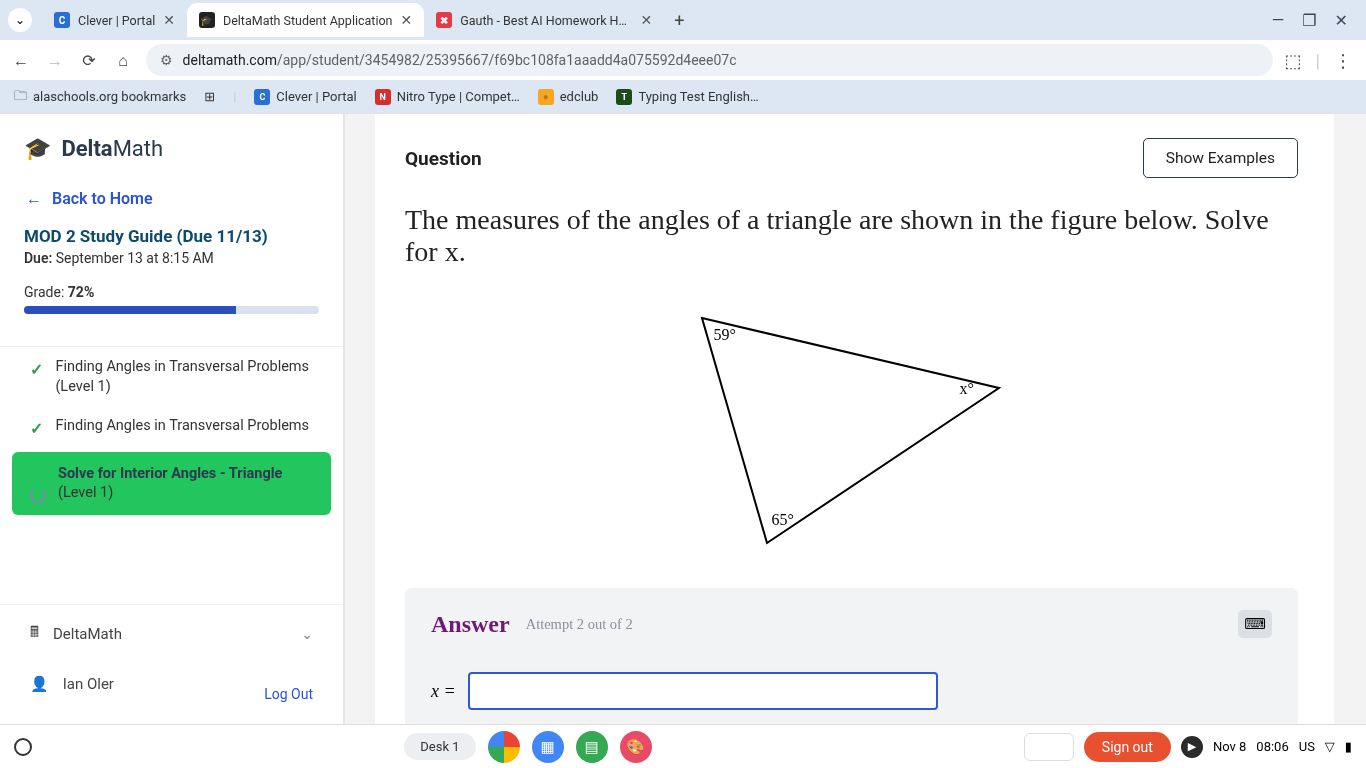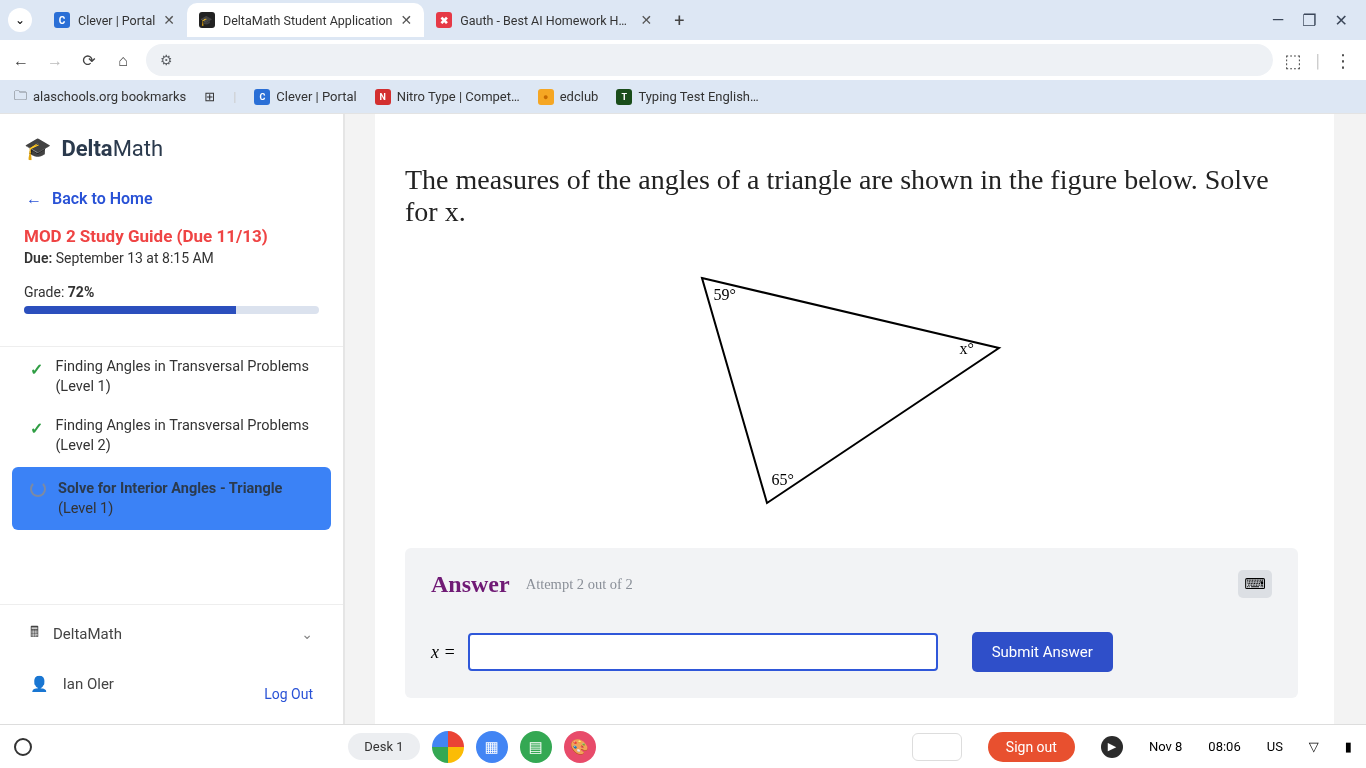--- a/index.html
+++ b/index.html
@@ -29,32 +29,32 @@
 .bm-sep { color:#ccc; }
 
 
 .app-body { flex:1; display:flex; overflow:hidden; }
 .sidebar { width:345px; border-right:2px solid #e5e5e5; display:flex; flex-direction:column; padding:22px 0 0 0; position:relative; }
 .logo { display:flex; align-items:center; gap:10px; font-size:22px; color:#2b3a4d; padding:0 24px 20px; }
 .logo strong { font-weight:700; }
 .grad-cap { font-size:22px; }
 .back-home { display:flex; align-items:center; gap:10px; color:#2952d6; font-weight:600; font-size:16px; padding:8px 26px 18px; }
 .assignment { padding:0 24px 14px; }
-.assign-title { font-weight:700; font-size:17px; color:#ef4444; margin-bottom:4px; }
+.assign-title { font-weight:700; font-size:17px; color:#0c4a6e; margin-bottom:4px; }
 .assign-due { font-size:14px; color:#333; margin-bottom:18px; }
 .assign-due .lbl { font-weight:600; }
 .grade-label { font-size:14px; color:#333; margin-bottom:6px; }
 .grade-label b { font-weight:700; }
 .progress-track { height:8px; background:#dbe2ee; border-radius:4px; overflow:hidden; }
 .progress-fill { height:100%; background:#2b4fbd; }
 
 .topic-list { padding:6px 0; overflow:hidden; border-top:1px solid #eee; margin-top:18px; }
 .topic-item { display:flex; align-items:flex-start; gap:12px; padding:10px 24px 10px 30px; font-size:14.5px; color:#333; line-height:1.35; }
 .topic-item.cut { margin-top:-6px; }
-.topic-item.active { background:#3b82f6; border-radius:6px; margin:2px 12px; padding:12px 14px 12px 18px; }
+.topic-item.active { background:#22c55e; border-radius:6px; margin:2px 12px; padding:12px 14px 12px 18px;align-items:flex-end; }
 .topic-check { color:#2f9e44; font-weight:bold; font-size:16px; margin-top:2px; flex-shrink:0; }
 .topic-loading { width:16px; height:16px; border:2.5px solid #7c8aa3; border-top-color:transparent; border-radius:50%; margin-top:2px; flex-shrink:0; }
 .topic-text .t1 { }
 .topic-item.active .t1 { font-weight:700; color:#2b3a4d; }
 
 .sidebar-footer { margin-top:auto; border-top:1px solid #eee; padding:6px 0 12px; }
 .sf-row { display:flex; align-items:center; gap:14px; padding:10px 30px; font-size:15px; color:#444; }
 .sf-row .spacer { flex:1; }
 .logout-link { color:#2952d6; font-size:14px;margin-top:20px; }
 .chev { color:#888; font-size:14px; }
@@ -81,21 +81,21 @@
 
 .right-edge { width:32px; background:#f3f3f3; }
 
 
 .taskbar { height:44px; background:#fff; border-top:1px solid #ddd; display:flex; align-items:center; padding:0 14px; gap:12px; font-size:13px; }
 .tb-circle { width:18px; height:18px; border:2px solid #333; border-radius:50%; }
 .tb-spacer { flex:1; }
 .tb-pill { background:#eceef1; padding:6px 16px; border-radius:16px; font-size:13px; color:#333; }
 .tb-icon { width:32px; height:32px; border-radius:50%; display:flex; align-items:center; justify-content:center; font-size:15px; color:#fff; }
 .signout-btn { background:#e8502f; color:#fff; padding:7px 18px; border-radius:18px; font-size:14px; }
-.tb-right { display:flex; align-items:center; gap:26px; }
+.tb-right { display:flex; align-items:center; gap:10px; }
 .tb-dark-dot { width:22px; height:22px; border-radius:50%; background:#2b2b2b; color:#fff; display:flex; align-items:center; justify-content:center; font-size:11px; }
 </style>
 </head>
 <body>
 
 <div class="browser-top">
   <div class="tab-strip">
     <div class="tab-menu-chevron">⌄</div>
     <div class="tab">
       <span class="tab-favicon" style="background:#2a6fd6">C</span>
@@ -119,20 +119,21 @@
       <span>✕</span>
     </div>
   </div>
   <div class="addr-bar">
     <div class="nav-icon">←</div>
     <div class="nav-icon" style="color:#bbb">→</div>
     <div class="nav-icon">⟳</div>
     <div class="nav-icon">⌂</div>
     <div class="url-pill">
       <span>⚙</span>
+      <span><span class="url-host">deltamath.com</span><span>/app/student/3454982/25395667/f69bc108fa1aaadd4a075592d4eee07c</span></span>
     </div>
     <div class="addr-right">
       <span>⬚</span>
       <span style="color:#ccc">|</span>
       <span>⋮</span>
     </div>
   </div>
   <div class="bookmarks-bar">
     <div class="bm-item">
       <span>🗀</span>
@@ -191,21 +192,20 @@
         <span class="topic-check">✓</span>
         <div class="topic-text">
           <div class="t1">Finding Angles in Transversal Problems</div>
           <div>(Level 1)</div>
         </div>
       </div>
       <div class="topic-item">
         <span class="topic-check">✓</span>
         <div class="topic-text">
           <div class="t1">Finding Angles in Transversal Problems</div>
-          <div>(Level 2)</div>
         </div>
       </div>
       <div class="topic-item active">
         <span class="topic-loading"></span>
         <div class="topic-text">
           <div class="t1">Solve for Interior Angles - Triangle</div>
           <div>(Level 1)</div>
         </div>
       </div>
     </div>
@@ -222,41 +222,44 @@
         <span>Ian Oler</span>
         <span class="spacer"></span>
         <span class="logout-link">Log Out</span>
       </div>
     </div>
   </div>
 
   <div class="gutter"></div>
 
   <div class="main">
+    <div class="q-header">
+      <div class="q-title">Question</div>
+      <button class="show-ex-btn">Show Examples</button>
+    </div>
     <div class="q-prompt">The measures of the angles of a triangle are shown in the figure below. Solve for x.</div>
 
     <div class="figure">
       <svg width="320" height="250">
         <polygon points="10,10 307,80 75,235" fill="none" stroke="#000" stroke-width="2"></polygon>
       </svg>
       <div class="ang-label" style="left:22px; top:18px">59°</div>
       <div class="ang-label" style="left:268px; top:72px">x°</div>
       <div class="ang-label" style="left:80px; top:203px">65°</div>
     </div>
 
     <div class="answer-box">
       <div class="ans-head">
         <span class="ans-title">Answer</span>
         <span class="ans-attempt">Attempt 2 out of 2</span>
         <div class="keyb-btn">⌨</div>
       </div>
       <div class="ans-row">
         <span class="xeq">x =</span>
         <input class="ans-input" type="text" style="">
-        <button class="submit-btn">Submit Answer</button>
       </div>
     </div>
   </div>
 
   <div class="right-edge"></div>
 </div>
 
 <div class="taskbar">
   <div class="tb-circle"></div>
   <div class="tb-spacer"></div>

